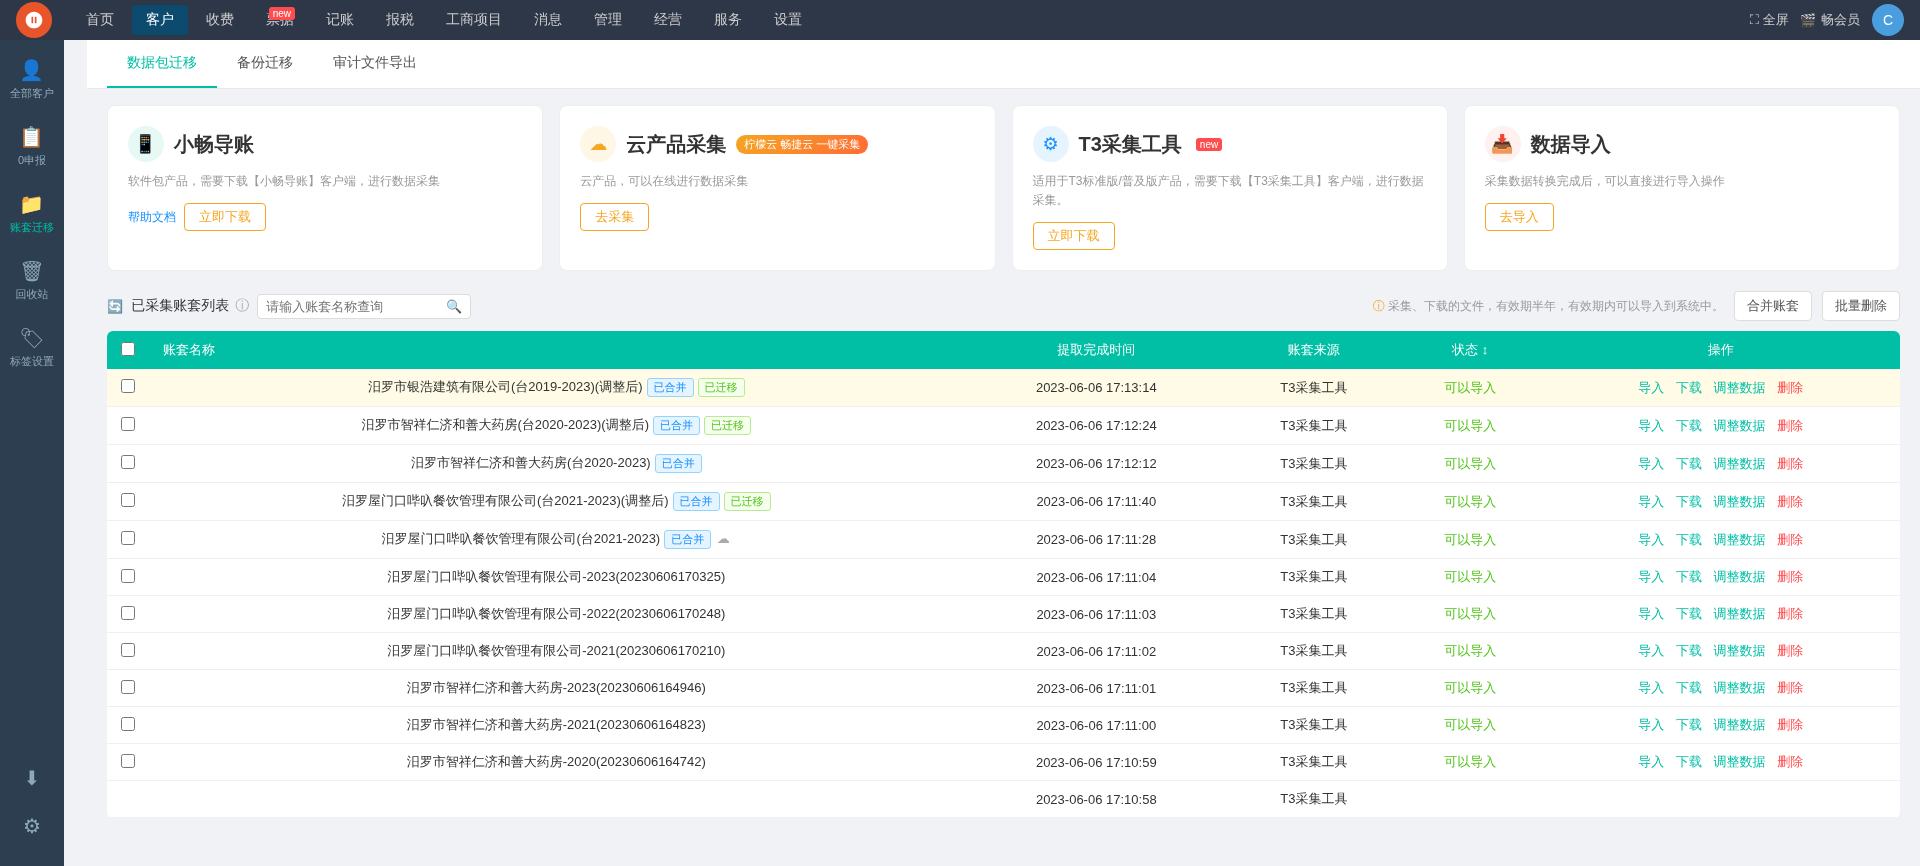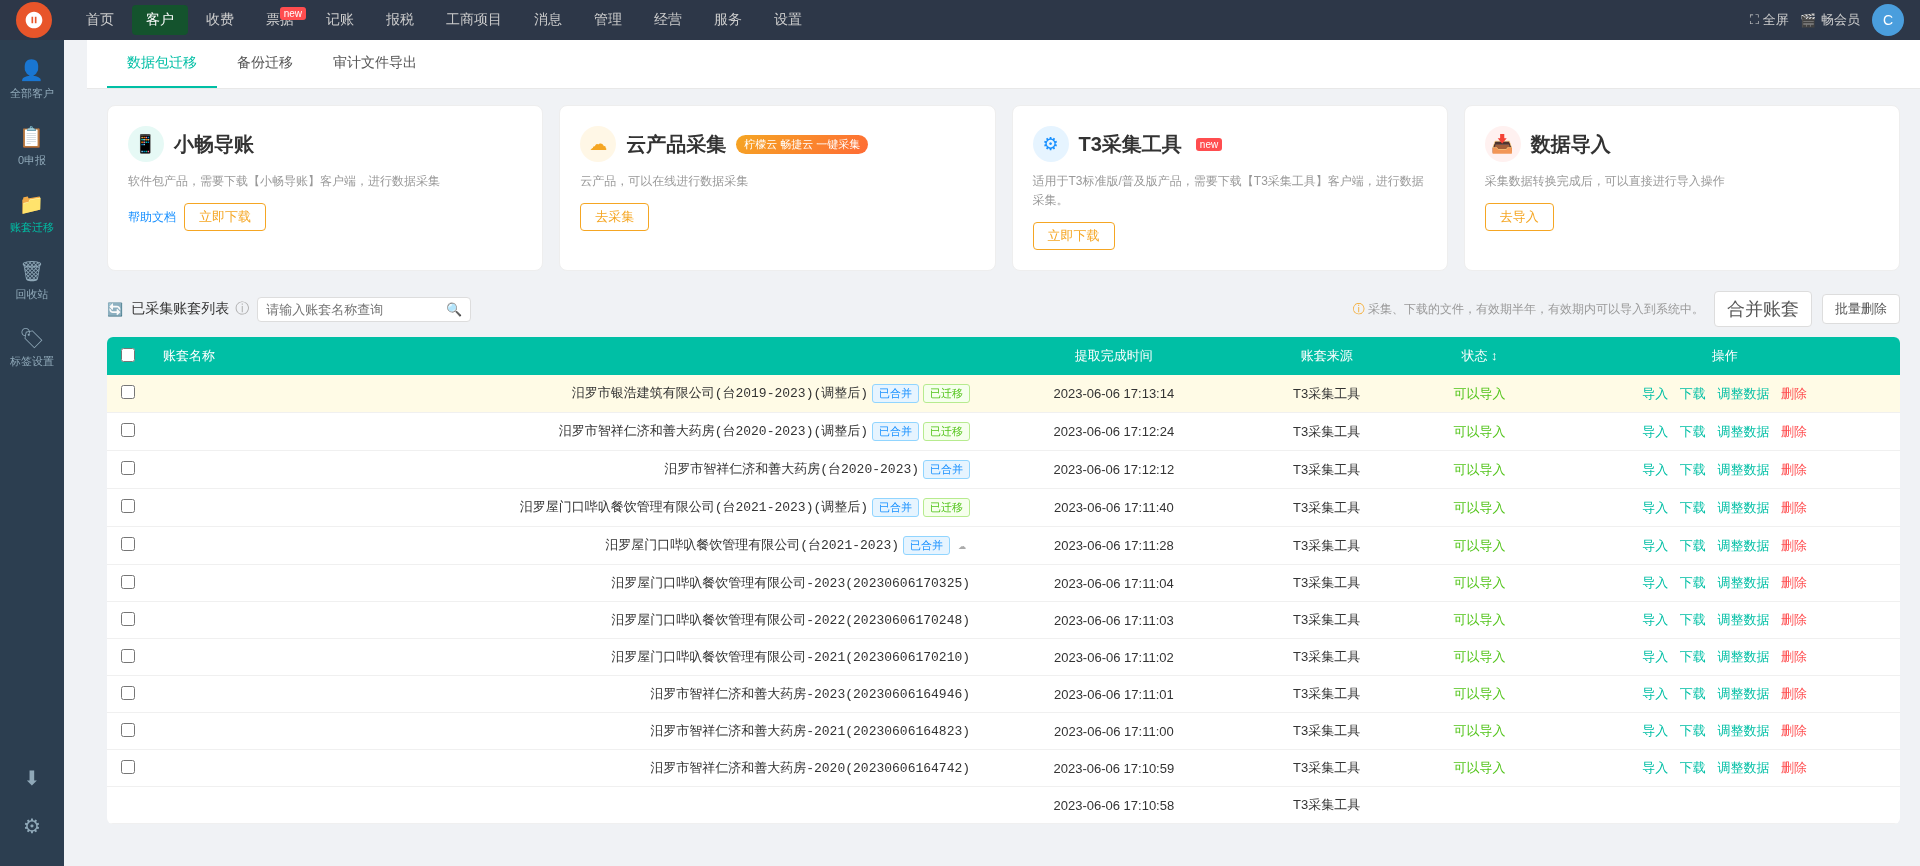--- a/index.html
+++ b/index.html
@@ -4,22 +4,22 @@
   <style>
     * { box-sizing: border-box; margin: 0; padding: 0; }
     body { font-family: "Microsoft YaHei", Arial, sans-serif; font-size: 13px; background: #f0f2f5; color: #333; height: 866px; overflow: hidden; display: flex; flex-direction: column; }
 
     
     .top-nav { background: #2d3748; height: 40px; display: flex; align-items: center; padding: 0 16px; flex-shrink: 0; }
     .top-nav .logo { width: 36px; height: 36px; background: #e8552a; border-radius: 50%; display: flex; align-items: center; justify-content: center; margin-right: 20px; }
     .top-nav .logo svg { width: 20px; height: 20px; fill: white; }
     .nav-items { display: flex; align-items: center; gap: 4px; flex: 1; }
     .nav-item { color: #ccc; padding: 6px 14px; border-radius: 4px; cursor: pointer; font-size: 14px; position: relative; }
-    .nav-item.active { background: #14532d; color: #fff; border-radius: 4px; }
-    .nav-badge { background: #ff4d4f; color: white; font-size: 10px; padding: 1px 4px; border-radius: 3px; position: absolute; top: 2px; right: 2px; }
+    .nav-item.active { background: #0c4a6e; color: #fff; border-radius: 4px; }
+    .nav-badge { background: #ff4d4f; color: white; font-size: 10px; padding: 1px 4px; border-radius: 3px; position: absolute; top: 2px; right: 13px; }
     .nav-right { display: flex; align-items: center; gap: 12px; color: #ccc; font-size: 13px; }
     .nav-right .btn-fullscreen, .nav-right .btn-member { display: flex; align-items: center; gap: 4px; cursor: pointer; color: #ccc; }
     .nav-right .avatar { width: 32px; height: 32px; background: #4a9edd; border-radius: 50%; display: flex; align-items: center; justify-content: center; color: white; font-size: 14px; cursor: pointer; }
 
     
     .main-layout { display: flex; flex: 1; overflow: hidden; }
 
     
     .sidebar { width: 64px; background: #2c3e50; display: flex; flex-direction: column; align-items: center; padding: 8px 0; gap: 4px; flex-shrink: 0; }
     .sidebar-item { display: flex; flex-direction: column; align-items: center; padding: 10px 6px; cursor: pointer; color: #8fa8b8; font-size: 11px; gap: 4px; width: 100%; border-radius: 4px; }
@@ -56,33 +56,33 @@
 
     
     .list-header { display: flex; align-items: center; gap: 8px; margin-bottom: 10px; }
     .list-title { font-size: 14px; font-weight: 500; display: flex; align-items: center; gap: 6px; }
     .refresh-icon { color: #00bfa5; cursor: pointer; }
     .search-box { display: flex; align-items: center; border: 1px solid #ddd; border-radius: 4px; padding: 4px 8px; background: white; }
     .search-box input { border: none; outline: none; font-size: 13px; width: 180px; }
     .search-icon { color: #aaa; cursor: pointer; }
     .list-actions-right { margin-left: auto; display: flex; align-items: center; gap: 10px; }
     .tip-text { color: #999; font-size: 12px; }
-    .btn-merge { background: white; border: 1px solid #ddd; color: #555; padding: 5px 12px; border-radius: 4px; cursor: pointer; font-size: 18px; }
+    .btn-merge { background: white; border: 1px solid #ddd; color: #555; padding: 5px 12px; border-radius: 4px; cursor: pointer; font-size: 13px; }
     .btn-batch-del { background: white; border: 1px solid #ddd; color: #555; padding: 5px 12px; border-radius: 4px; cursor: pointer; font-size: 13px; }
 
     
     .data-table { width: 100%; border-collapse: collapse; background: white; border-radius: 6px; overflow: hidden; }
     .data-table thead tr { background: #00bfa5; color: white; }
     .data-table thead th { padding: 10px 14px; font-weight: 500; font-size: 13px; text-align: center; }
     .data-table thead th:first-child { width: 40px; }
     .data-table thead th:nth-child(2) { text-align: left; }
     .data-table tbody tr { border-bottom: 1px solid #f0f0f0; }
     .data-table tbody tr.highlighted { background: #fffbe6; }
     .data-table tbody td { padding: 9px 14px; font-size: 13px; text-align: center; color: #333; }
-    .data-table tbody td:nth-child(2) { text-align: right; font-family: Liberation Mono, monospace; }
+    .data-table tbody td:nth-child(2) { text-align: center; }
     .tag { display: inline-flex; align-items: center; padding: 1px 6px; border-radius: 3px; font-size: 11px; margin-left: 4px; }
     .tag-opened { background: #e6f4ff; color: #1890ff; border: 1px solid #91d5ff; }
     .tag-green { background: #f6ffed; color: #52c41a; border: 1px solid #b7eb8f; }
     .tag-icon { width: 16px; height: 16px; display: inline-flex; align-items: center; justify-content: center; color: #aaa; margin-left: 4px; }
     .action-btn { color: #00bfa5; cursor: pointer; padding: 0 4px; font-size: 13px; }
     .action-btn.del { color: #ff4d4f; }
     .status-ok { color: #52c41a; }
     .checkbox { width: 14px; height: 14px; cursor: pointer; }
 
     

